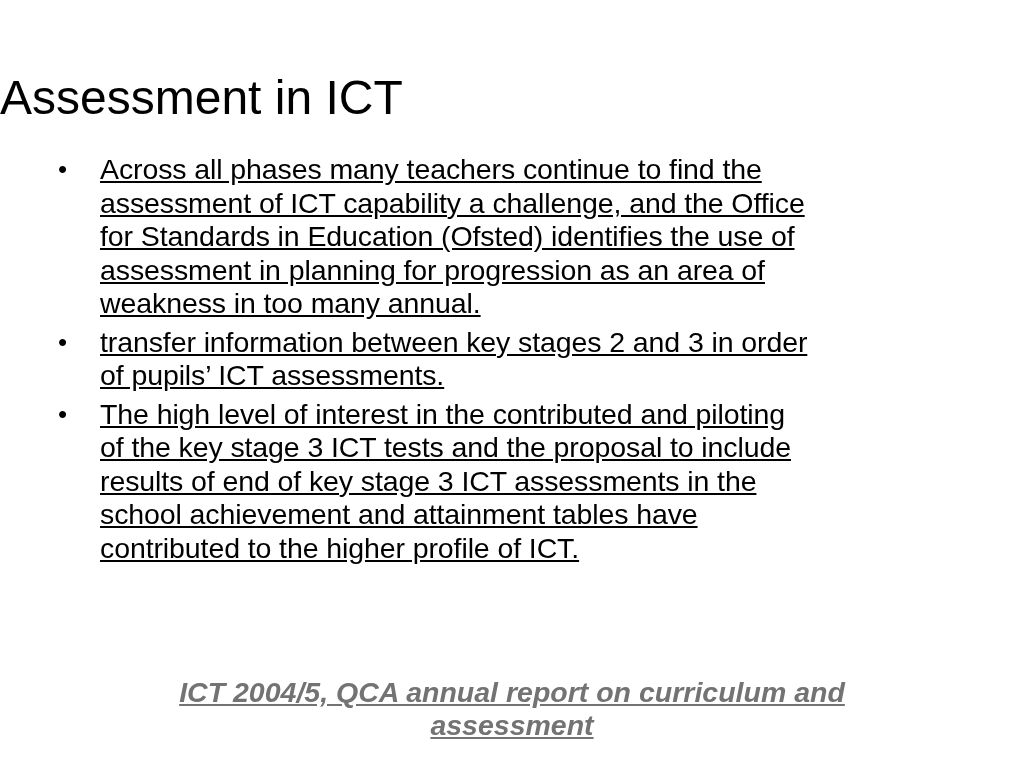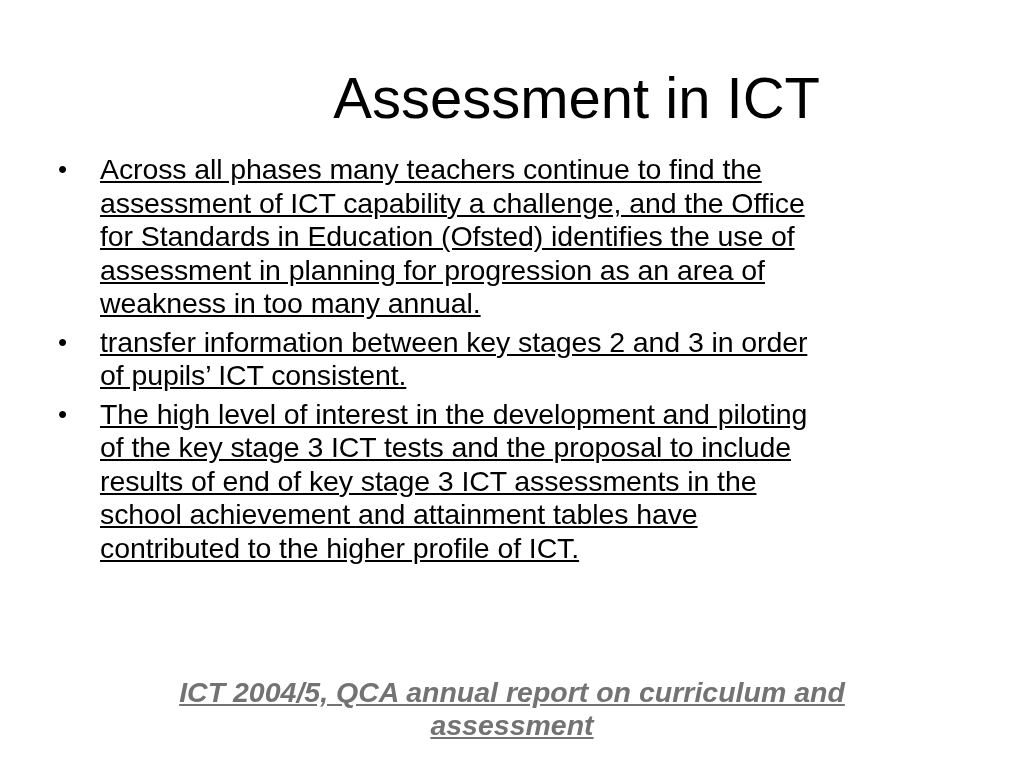--- a/index.html
+++ b/index.html
@@ -16,22 +16,22 @@
       height: 768px;
       background: #ffffff;
       font-family: "Liberation Sans", sans-serif;
       color: #000000;
     }
     .title {
       position: absolute;
       top: 64px;
       left: 0;
       width: 820px;
-      text-align: right;
-      font-size: 58px;
+      text-align: left;
+      font-size: 48px;
       line-height: 68px;
       font-weight: normal;
       margin: 0;
     }
     .bullets {
       position: absolute;
       top: 153px;
       left: 58px;
       width: 920px;
       margin: 0;
@@ -85,25 +85,25 @@
       <span class="bullet-marker">•</span>
       <span class="line">Across all phases many teachers continue to find the</span>
       <span class="line">assessment of ICT capability a challenge, and the Office</span>
       <span class="line">for Standards in Education (Ofsted) identifies the use of</span>
       <span class="line">assessment in planning for progression as an area of</span>
       <span class="line">weakness in too many annual.</span>
     </li>
     <li class="bullet-item">
       <span class="bullet-marker">•</span>
       <span class="line">transfer information between key stages 2 and 3 in order</span>
-      <span class="line">of pupils’ ICT consistent.</span>
+      <span class="line">of pupils’ ICT assessments.</span>
     </li>
     <li class="bullet-item">
       <span class="bullet-marker">•</span>
-      <span class="line">The high level of interest in the development and piloting</span>
+      <span class="line">The high level of interest in the contributed and piloting</span>
       <span class="line">of the key stage 3 ICT tests and the proposal to include</span>
       <span class="line">results of end of key stage 3 ICT assessments in the</span>
       <span class="line">school achievement and attainment tables have</span>
       <span class="line">contributed to the higher profile of ICT.</span>
     </li>
   </ul>
 
   <div class="citation">
     <span class="line">ICT 2004/5, QCA annual report on curriculum and</span>
     <span class="line">assessment</span>

